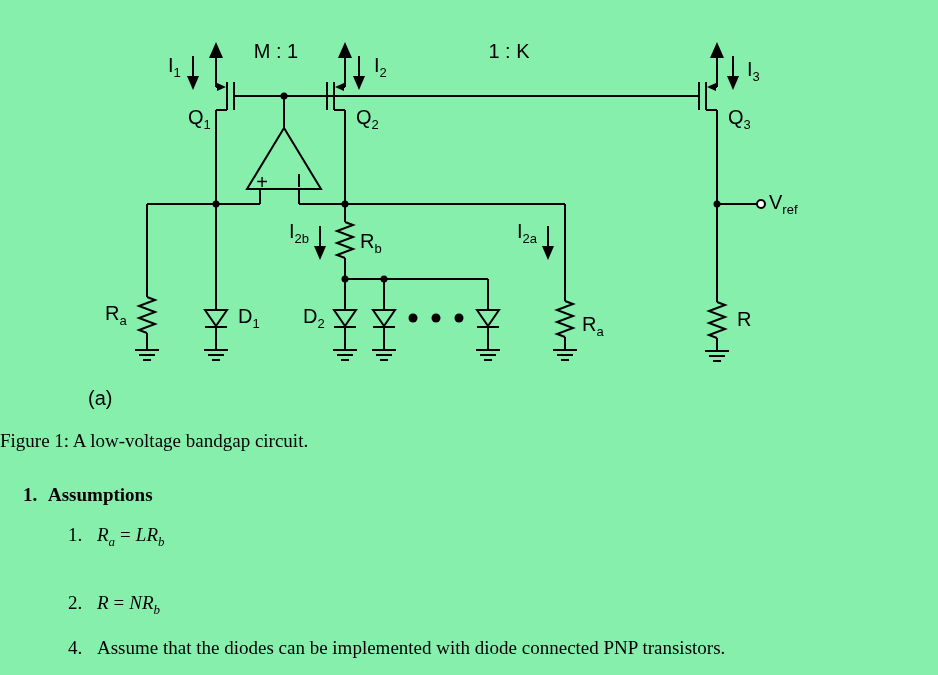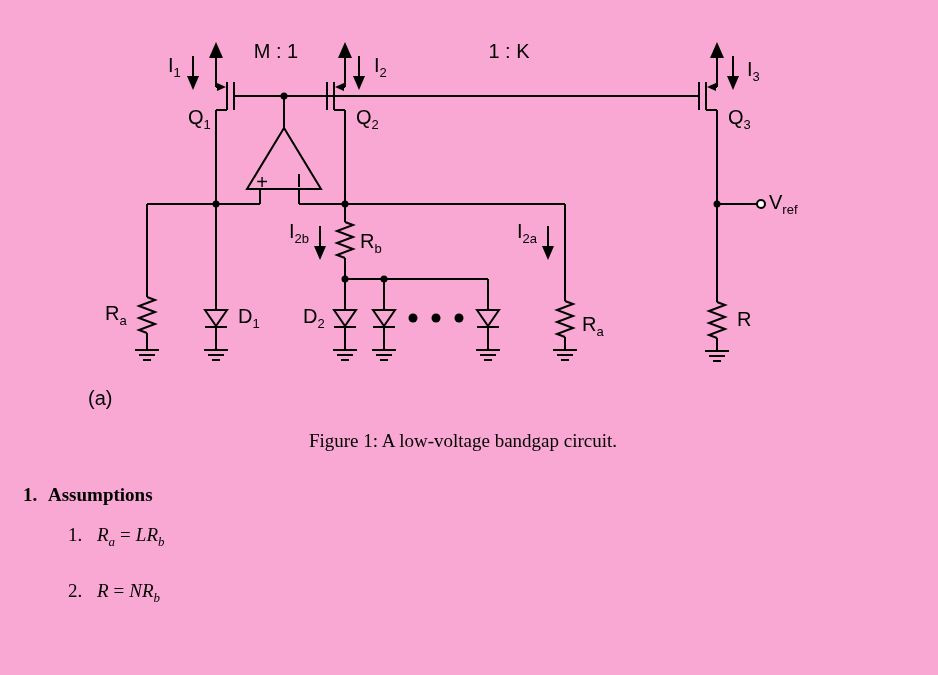--- a/index.html
+++ b/index.html
@@ -1,21 +1,21 @@
 <!DOCTYPE html>
 <html><head>
 <meta charset="utf-8">
 <style>
   html,body{margin:0;padding:0;background:#fff;}
-  .page{position:relative;width:938px;height:675px;background:#f9a8d4;color:#000;overflow:hidden;text-decoration:underline;}
+  .page{position:relative;width:938px;height:675px;background:#86efac;color:#000;overflow:hidden;text-decoration:underline;}
   .circuit{position:absolute;left:0;top:0;}
   .circuit text{font-family:"Liberation Sans",sans-serif;font-size:20px;fill:#000;stroke:none;}
   .circuit .sub{font-size:13px;}
   .subfig{position:absolute;left:88px;top:387px;font:20px "Liberation Sans",sans-serif;}
-  .caption{position:absolute;left:0;top:430px;width:926px;text-align:center;font:19px "Liberation Serif",serif;}
+  .caption{position:absolute;left:0;top:430px;width:926px;text-align:left;font:19px "Liberation Serif",serif;}
   .heading{position:absolute;left:23px;top:484px;font:bold 19px "Liberation Serif",serif;}
   .heading .hnum{display:inline-block;width:25px;}
   .item{position:absolute;left:68px;font:19px "Liberation Serif",serif;white-space:nowrap;}
   .item .num{display:inline-block;width:29px;}
   .item sub{font-size:13px;}
   .item .eq{margin:0 5px;}
   .it{font-style:italic;}
 </style>
 </head>
 <body>
@@ -206,19 +206,22 @@
 <div class="caption">Figure 1: A low-voltage bandgap circuit.</div>
 
 <div class="heading">
   <span class="hnum">1.</span><span>Assumptions</span>
 </div>
 
 <div class="item" style="top:524px">
   <span class="num">1.</span><span class="it">R</span><sub class="it">a</sub><span class="eq">=</span><span class="it">LR</span><sub class="it">b</sub><span></span>
 </div>
 
-<div class="item" style="top:580px">
+<div class="item" style="top:592px">
   <span class="num">2.</span><span class="it">R</span><sub class="it"></sub><span class="eq">=</span><span class="it">NR</span><sub class="it">b</sub><span></span>
 </div>
 
 
+<div class="item" style="top:637px">
+  <span class="num">4.</span><span>Assume that the diodes can be implemented with diode connected PNP transistors.</span>
+</div>
 
 </div>
 
 </body></html>

